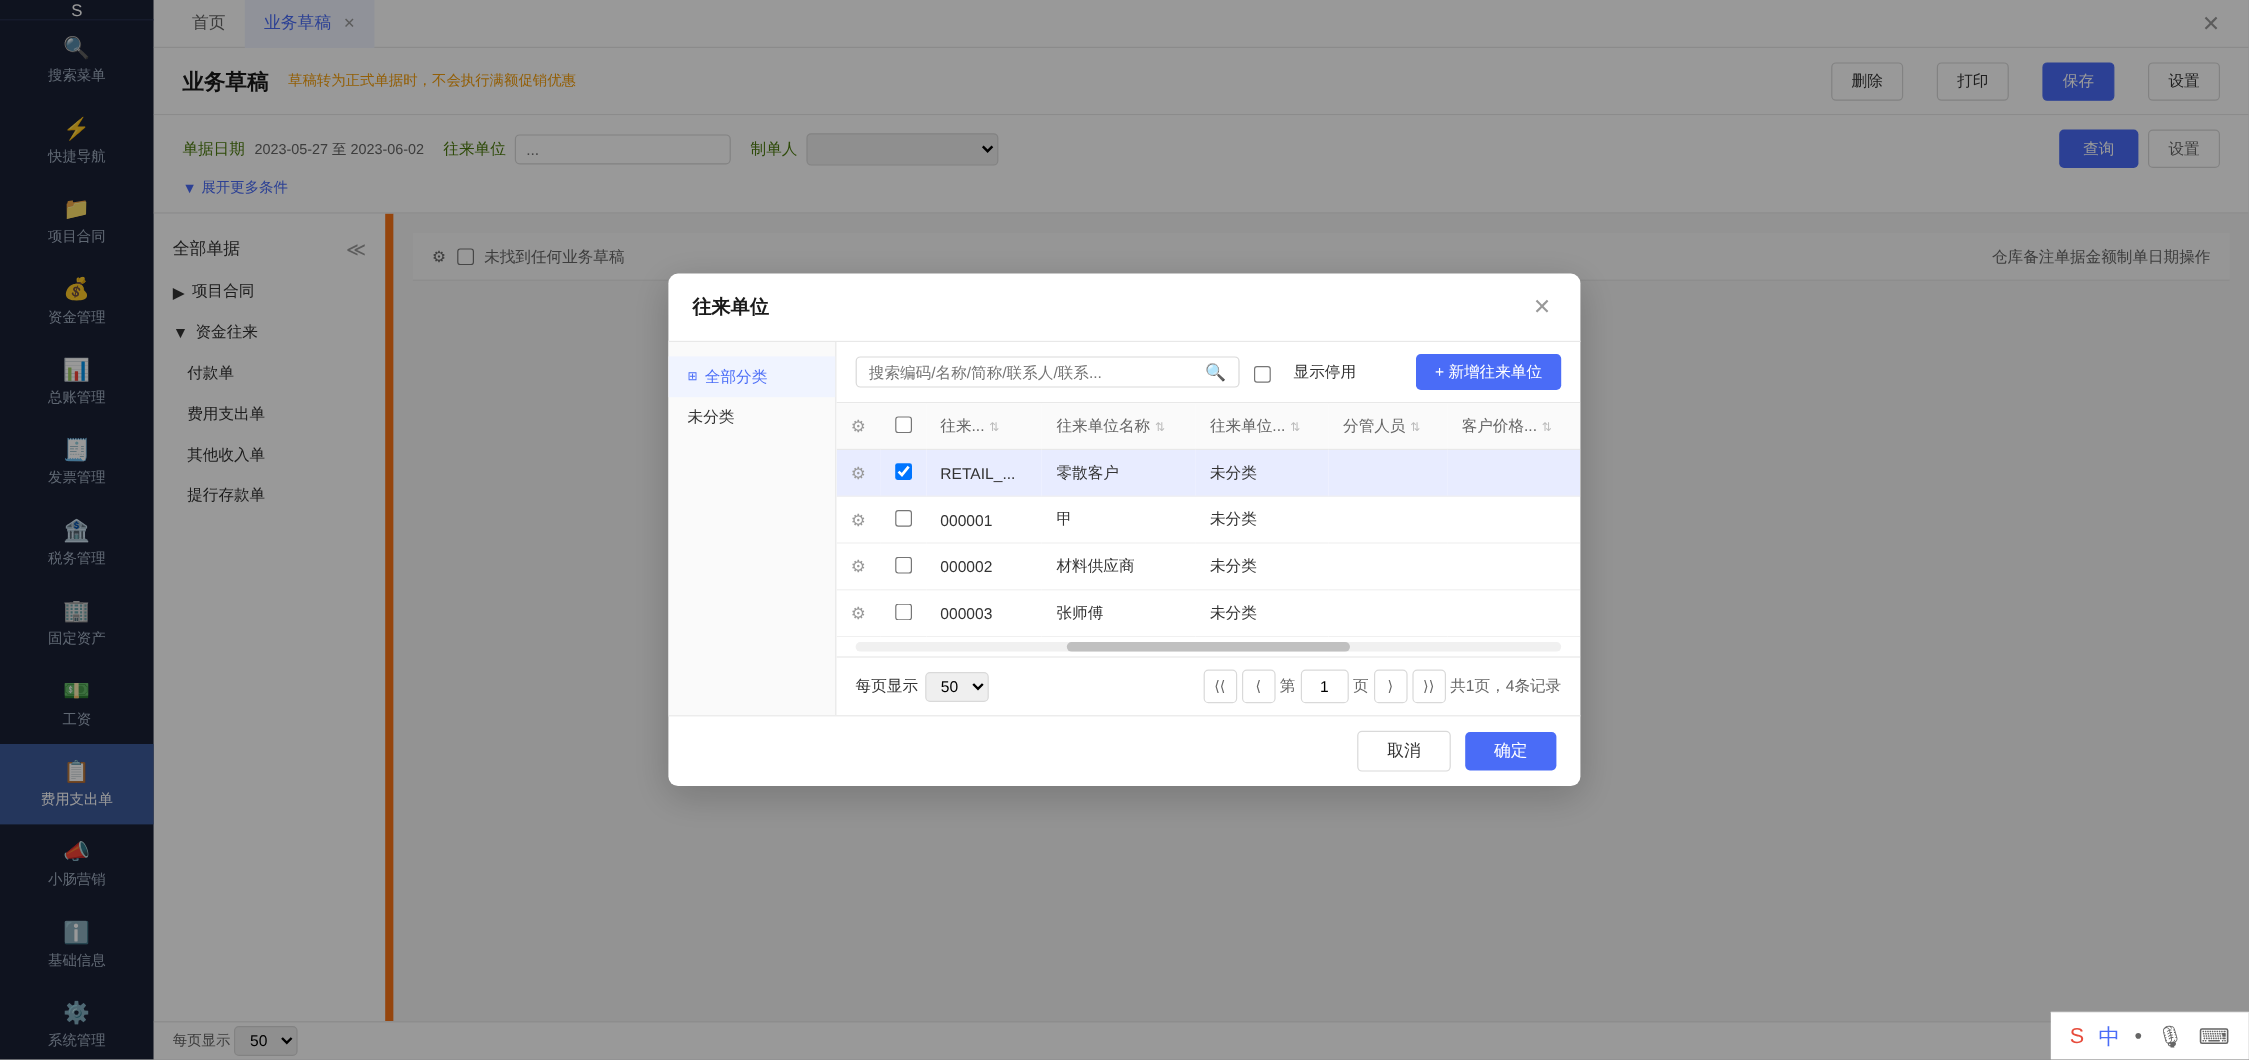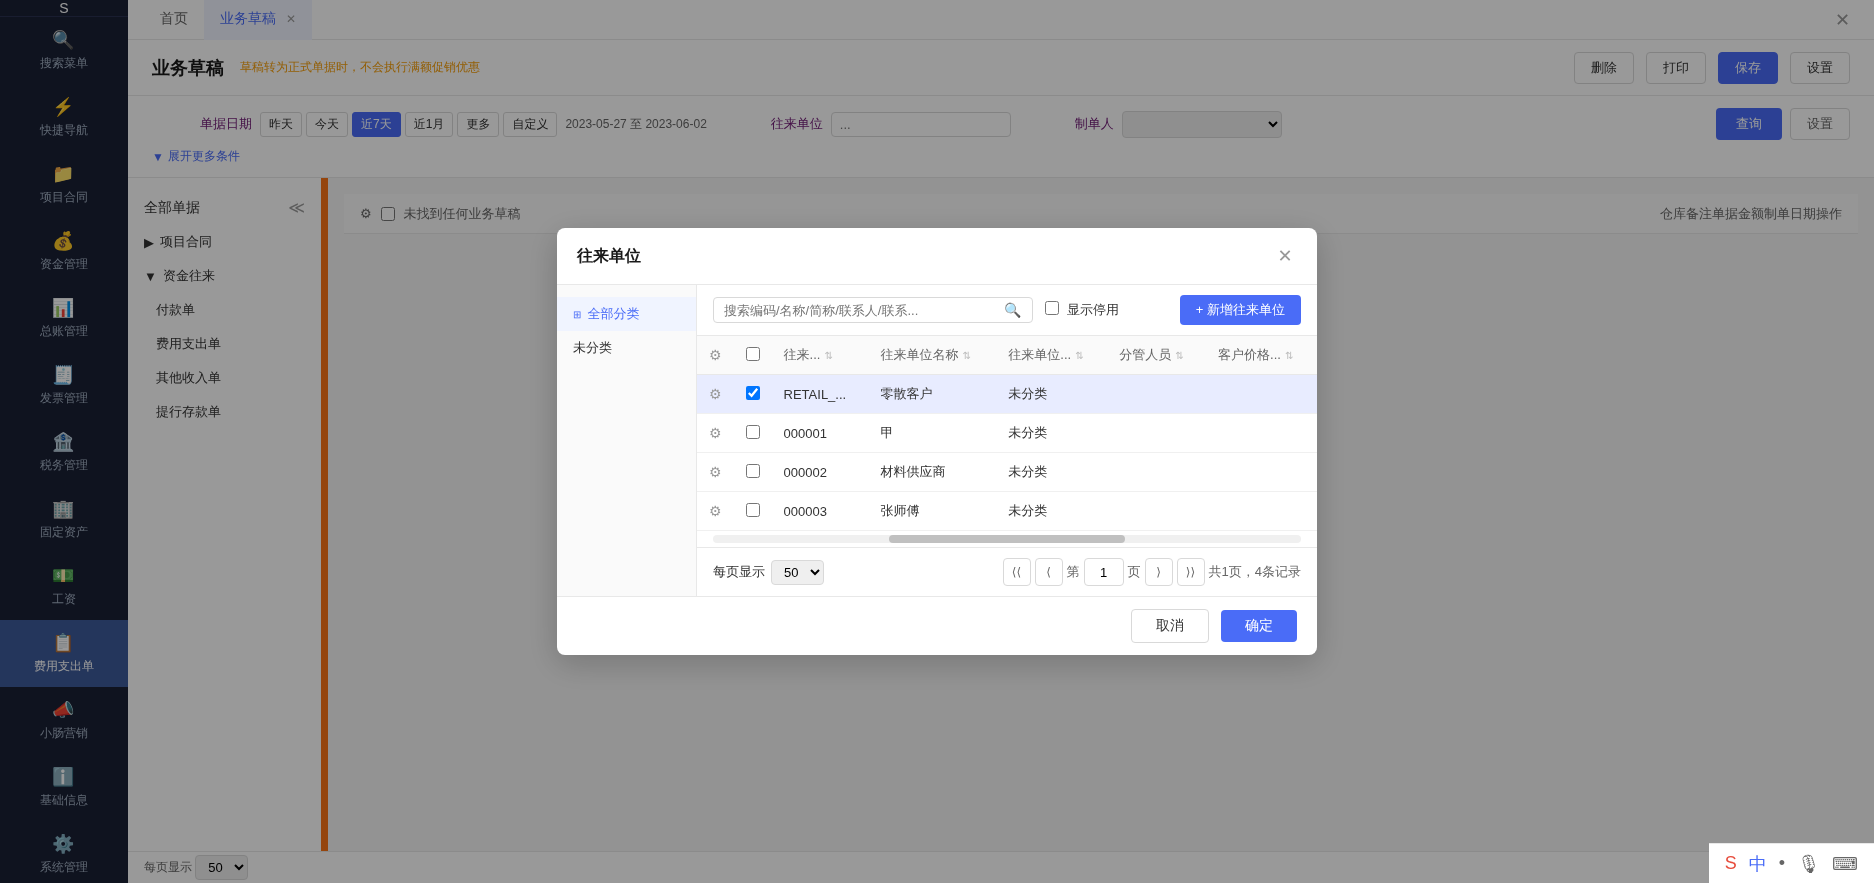--- a/index.html
+++ b/index.html
@@ -39,31 +39,31 @@
     .topnav-right { margin-left: auto; display: flex; align-items: center; gap: 8px; }
     .close-btn { font-size: 18px; color: #999; cursor: pointer; padding: 0 8px; }
 
     
     .page-header {
       height: 56px; background: #fff; display: flex; align-items: center;
       padding: 0 24px; border-bottom: 1px solid #e8e8e8; gap: 16px;
     }
     .page-title { font-size: 18px; font-weight: bold; color: #1a1a1a; }
     .page-subtitle { font-size: 12px; color: #f59e0b; }
-    .page-actions { margin-left: auto; display: flex; align-items: center; gap: 12px; }
+    .page-actions { margin-left: auto; display: flex; align-items: center; gap: 28px; }
     .btn { padding: 6px 16px; border-radius: 4px; font-size: 13px; cursor: pointer; border: 1px solid #d9d9d9; background: #fff; color: #333; }
     .btn-primary { background: #4a6cf7; color: #fff; border-color: #4a6cf7; }
 
     
     .filter-bar {
       background: #fff; padding: 12px 24px; border-bottom: 1px solid #e8e8e8;
     }
     .filter-row { display: flex; align-items: center; gap: 16px; flex-wrap: wrap; }
     .filter-item { display: flex; align-items: center; gap: 8px; }
-    .filter-label { font-size: 13px; color: #701a75; white-space: nowrap; margin-left: 48px; }
+    .filter-label { font-size: 13px; color: #4d7c0f; white-space: nowrap; }
     .filter-date-btns { display: flex; gap: 4px; }
     .date-btn { padding: 3px 8px; font-size: 12px; border-radius: 3px; cursor: pointer; border: 1px solid #d9d9d9; background: #fff; color: #333; }
     .date-btn.active { background: #4a6cf7; color: #fff; border-color: #4a6cf7; }
     .filter-input { border: 1px solid #d9d9d9; border-radius: 4px; padding: 4px 8px; font-size: 13px; width: 180px; }
     .filter-select { border: 1px solid #d9d9d9; border-radius: 4px; padding: 4px 8px; font-size: 13px; width: 160px; }
     .expand-more { font-size: 12px; color: #4a6cf7; cursor: pointer; display: flex; align-items: center; gap: 4px; }
     .filter-actions { margin-left: auto; display: flex; gap: 8px; }
     .query-btn { background: #4a6cf7; color: #fff; border: none; padding: 6px 20px; border-radius: 4px; font-size: 13px; cursor: pointer; }
     .setting-btn { background: #fff; color: #666; border: 1px solid #d9d9d9; padding: 6px 16px; border-radius: 4px; font-size: 13px; cursor: pointer; }
 
@@ -116,21 +116,21 @@
     .modal-content { flex: 1; display: flex; flex-direction: column; overflow: hidden; }
     .modal-toolbar {
       display: flex; align-items: center; padding: 10px 16px; gap: 12px; border-bottom: 1px solid #e8e8e8;
     }
     .search-box {
       display: flex; align-items: center; border: 1px solid #d9d9d9; border-radius: 4px;
       padding: 4px 10px; gap: 6px; flex: 1; max-width: 320px;
     }
     .search-box input { border: none; outline: none; font-size: 13px; flex: 1; color: #333; }
     .search-icon { color: #999; font-size: 14px; }
-    .show-disabled { display: flex; align-items: flex-start; gap: 8px; font-size: 13px; color: #333; }
+    .show-disabled { display: flex; align-items: flex-end; gap: 19px; font-size: 13px; color: #333; }
     .checkbox { width: 14px; height: 14px; border: 1px solid #d9d9d9; border-radius: 2px; cursor: pointer; }
     .add-btn { margin-left: auto; background: #4a6cf7; color: #fff; border: none; padding: 6px 16px; border-radius: 4px; font-size: 13px; cursor: pointer; display: flex; align-items: center; gap: 4px; }
 
     
     .modal-table { flex: 1; overflow: auto; }
     table { width: 100%; border-collapse: collapse; font-size: 13px; }
     thead th { background: #fafafa; border-bottom: 1px solid #e8e8e8; padding: 10px 12px; color: #666; font-weight: 500; text-align: left; white-space: nowrap; }
     tbody tr { border-bottom: 1px solid #f0f0f0; cursor: pointer; }
     tbody tr.selected { background: #e8ecff; }
     tbody td { padding: 10px 12px; color: #333; }
@@ -266,28 +266,20 @@
       <button class="btn">打印</button>
       <button class="btn btn-primary">保存</button>
       <button class="btn">设置</button>
     </div>
   </div>
 
   <div class="filter-bar">
     <div class="filter-row">
       <div class="filter-item">
         <span class="filter-label">单据日期</span>
-        <div class="filter-date-btns">
-          <button class="date-btn">昨天</button>
-          <button class="date-btn">今天</button>
-          <button class="date-btn active">近7天</button>
-          <button class="date-btn">近1月</button>
-          <button class="date-btn">更多</button>
-          <button class="date-btn">自定义</button>
-        </div>
         <span style="font-size:12px;color:#666;">2023-05-27 至 2023-06-02</span>
       </div>
       <div class="filter-item">
         <span class="filter-label">往来单位</span>
         <input class="filter-input" placeholder="..." style="">
       </div>
       <div class="filter-item">
         <span class="filter-label">制单人</span>
         <select class="filter-select"></select>
       </div>

